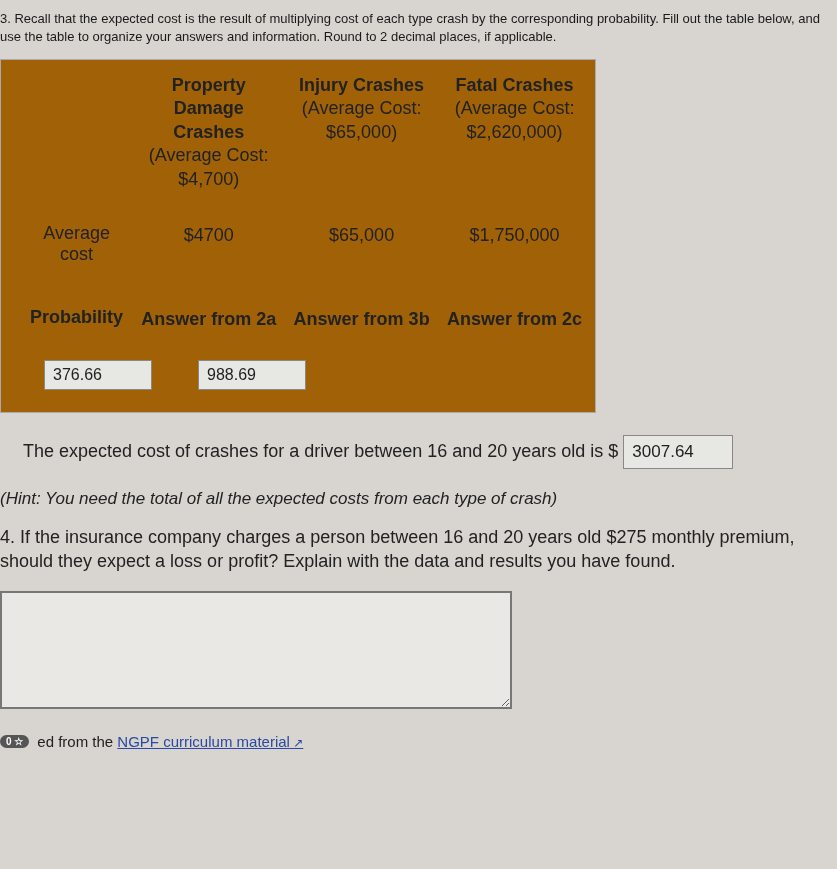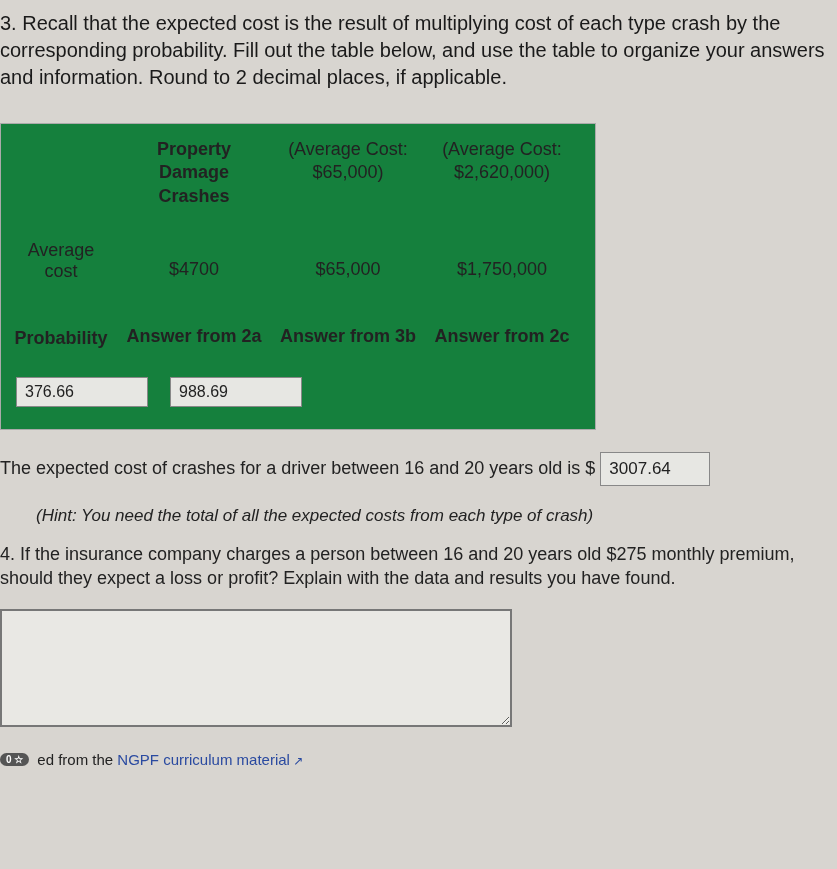--- a/index.html
+++ b/index.html
@@ -6,34 +6,34 @@
   body {
     font-family: Arial, Helvetica, sans-serif;
     background: #d8d5d0;
     width: 837px;
     height: 869px;
     padding: 10px 8px 0 0;
     color: #222;
     overflow: hidden;
   }
   .question-text {
-    font-size: 20px;
+    font-size: 13px;
     line-height: 1.35;
-    margin-bottom: 32px;
+    margin-bottom: 14px;
     color: #1a1a1a;
   }
   .table-box {
-    background: #15803d;
+    background: #a16207;
     border: 1px solid #aaa;
     width: 596px;
-    padding: 8px 4px 10px 4px;
+    padding: 8px 4px 10px 20px;
   }
   .trow {
     display: flex;
-    align-items: flex-end;
+    align-items: flex-start;
   }
   .trow.header { align-items: flex-start; padding-top:4px; padding-bottom:4px;}
   .rlabel {
     width: 112px;
     text-align: center;
     font-size: 18px;
     padding: 0 4px;
   }
   .cell {
     width: 154px;
@@ -44,43 +44,43 @@
   .header .cell { line-height:1.3; }
   .bold { font-weight: bold; }
   .data-row { padding: 26px 0; }
   .prob-row { padding: 16px 0; font-weight: bold; }
   .exp-row { padding: 10px 0; }
   .input-small {
     background: #e7e7e3;
     border: 1px solid #888;
     padding: 5px 8px;
     font-size: 16px;
-    width: 132px;
+    width: 108px;
     display: inline-block;
     text-align: left;
   }
   .below-text {
     font-size: 18px;
     margin-top: 22px;
     line-height: 1.4;
+    margin-left: 23px;
   }
   .inline-field {
     background: #e7e7e3;
     border: 1px solid #888;
     padding: 4px 8px;
     font-size: 17px;
     display: inline-block;
     width: 110px;
     vertical-align: baseline;
   }
   .hint {
     font-style: italic;
     font-size: 17px;
     margin-top: 20px;
-    padding-left: 36px;
   }
   .q4 {
     font-size: 18px;
     margin-top: 16px;
     line-height: 1.35;
   }
   .textarea {
     margin-top: 18px;
     width: 512px;
     height: 118px;
@@ -97,40 +97,43 @@
     gap:8px;
   }
   .chip {
     background:#555;
     color:#fff;
     border-radius:10px;
     font-size:10px;
     padding:1px 6px;
     font-weight:bold;
   }
-  .linkish { color:#2a4aa0; }
+  .linkish { color:#2a4aa0; text-decoration:underline; }
   .ext-icon::after{ content:" ↗"; font-size:12px;}
 </style>
 </head>
 <body>
 
 
 
 <div class="question-text">3. Recall that the expected cost is the result of multiplying cost of each type crash by the corresponding probability. Fill out the table below, and use the table to organize your answers and information. Round to 2 decimal places, if applicable.</div>
 
 <div class="table-box">
   <div class="trow header">
     <div class="rlabel"></div>
     <div class="cell">
       <div class="bold">Property Damage Crashes</div>
+      <div>(Average Cost: $4,700)</div>
     </div>
     <div class="cell">
+      <div class="bold">Injury Crashes</div>
       <div>(Average Cost: $65,000)</div>
     </div>
     <div class="cell">
+      <div class="bold">Fatal Crashes</div>
       <div>(Average Cost: $2,620,000)</div>
     </div>
   </div>
 
   <div class="trow data-row">
     <div class="rlabel">Average cost</div>
     <div class="cell">$4700</div>
     <div class="cell">$65,000</div>
     <div class="cell">$1,750,000</div>
   </div>

